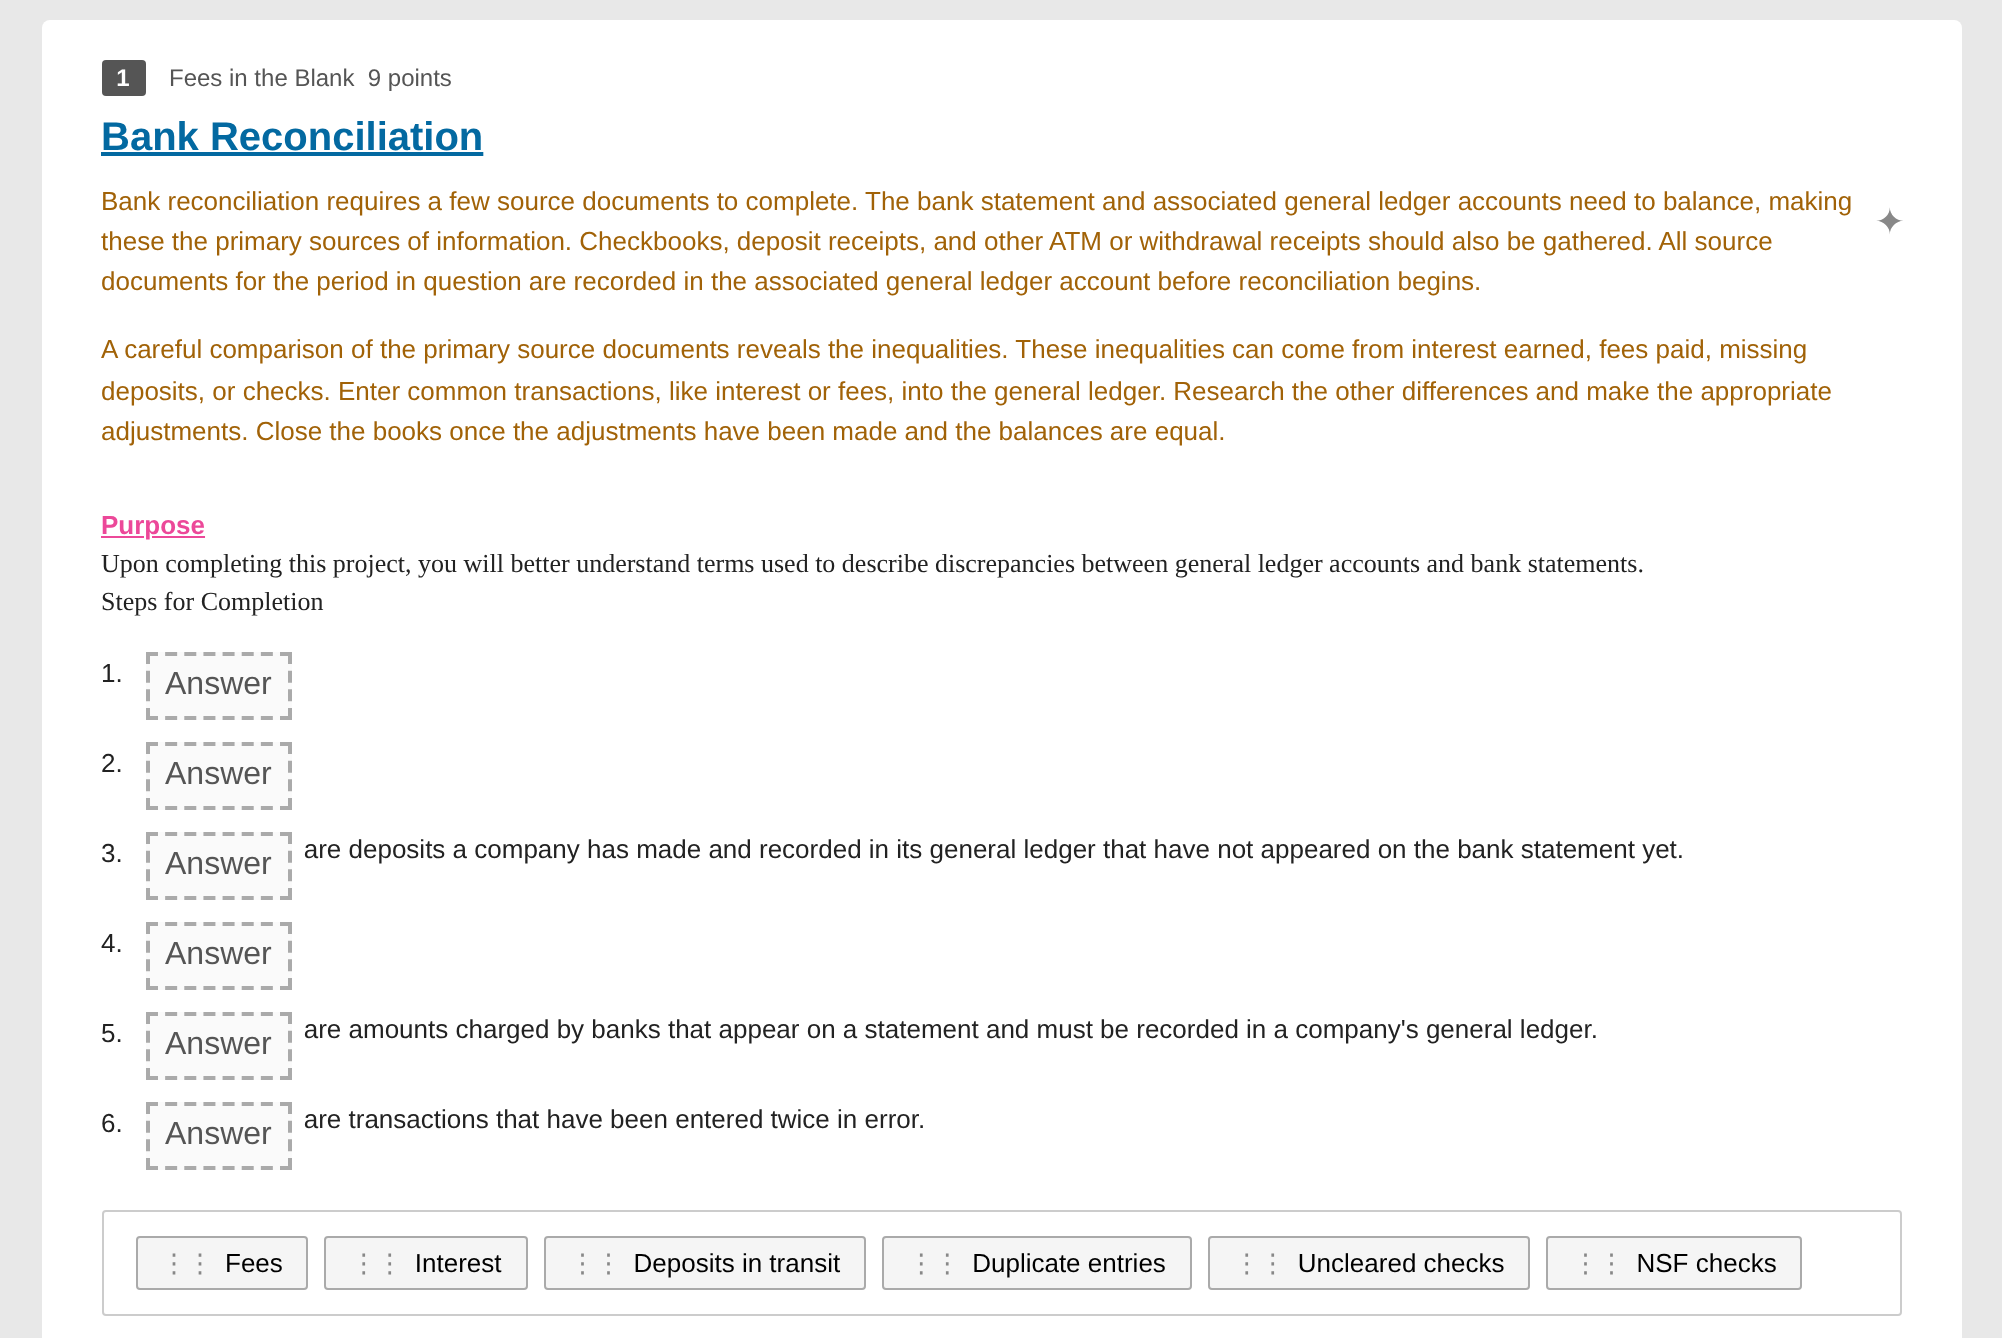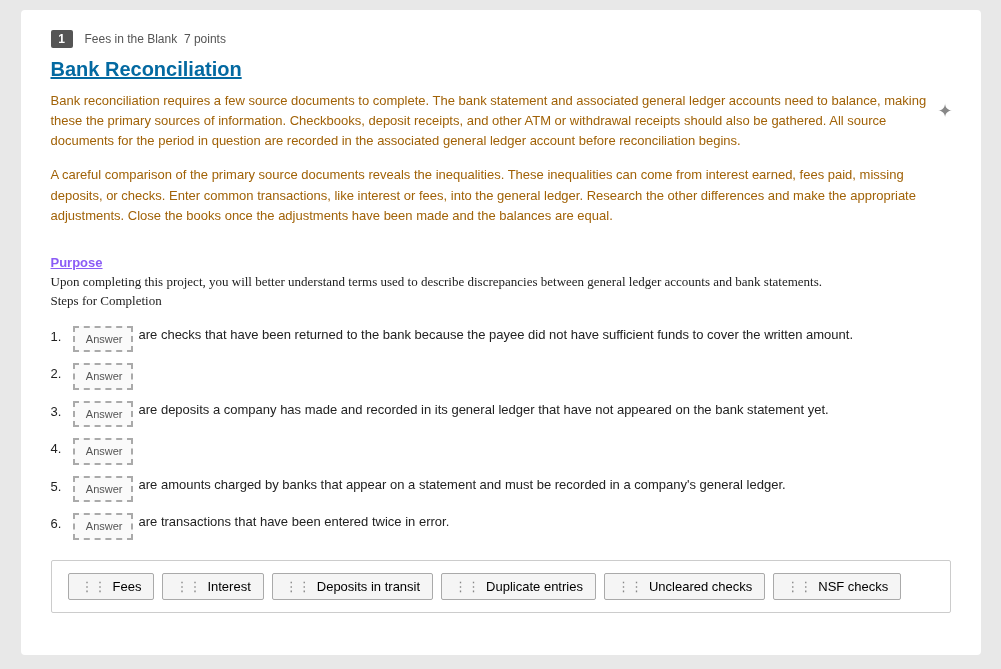--- a/index.html
+++ b/index.html
@@ -64,21 +64,21 @@
     }
     .passage-text {
       font-size: 13px;
       color: #a16207;
       line-height: 1.55;
       margin-bottom: 14px;
     }
     .purpose-label {
       font-size: 13px;
       font-weight: bold;
-      color: #8b5cf6;
+      color: #ec4899;
       margin-bottom: 2px;
       text-decoration: underline;
       margin-top: 29px;
     }
     .purpose-text {
       font-size: 13px;
       color: #222;
       margin-bottom: 14px;
       line-height: 1.5;
       font-family: Liberation Serif, serif;
@@ -98,24 +98,24 @@
     }
     .q-num {
       min-width: 22px;
       font-size: 13px;
       color: #222;
       margin-top: 2px;
     }
     .answer-box {
       border: 2px dashed #aaa;
       padding: 3px 8px;
-      font-size: 11px;
+      font-size: 16px;
       color: #555;
       min-width: 60px;
-      text-align: right;
+      text-align: center;
       margin-right: 6px;
       margin-top: 1px;
       display: inline-block;
       background: #fafafa;
       white-space: nowrap;
     }
     .q-text {
       flex: 1;
       line-height: 1.5;
     }
@@ -145,42 +145,41 @@
     }
   </style>
 </head>
 <body>
 
 <div class="page-container">
 
   <div class="question-header">
     <span class="question-number-badge">1</span>
     <span class="question-meta">
-      <span>Fees in the Blank</span>&nbsp;&nbsp;<span>7 points</span>
+      <span>Fees in the Blank</span>&nbsp;&nbsp;<span>9 points</span>
     </span>
   </div>
 
   <span class="pin-icon">✦</span>
 
   <div class="section-title">Bank Reconciliation</div>
 
   <p class="passage-text">Bank reconciliation requires a few source documents to complete. The bank statement and associated general ledger accounts need to balance, making these the primary sources of information. Checkbooks, deposit receipts, and other ATM or withdrawal receipts should also be gathered. All source documents for the period in question are recorded in the associated general ledger account before reconciliation begins.</p>
   <p class="passage-text">A careful comparison of the primary source documents reveals the inequalities. These inequalities can come from interest earned, fees paid, missing deposits, or checks. Enter common transactions, like interest or fees, into the general ledger. Research the other differences and make the appropriate adjustments. Close the books once the adjustments have been made and the balances are equal.</p>
 
   <div class="purpose-label">Purpose</div>
   <div class="purpose-text">
     <span>Upon completing this project, you will better understand terms used to describe discrepancies between general ledger accounts and bank statements.</span><br>
     <span>Steps for Completion</span>
   </div>
 
   <ol class="question-list">
   <li class="question-item">
         <span class="q-num">1.</span>
         <span class="answer-box">Answer</span>
-        <span class="q-text">are checks that have been returned to the bank because the payee did not have sufficient funds to cover the written amount.</span>
       </li>
       <li class="question-item">
         <span class="q-num">2.</span>
         <span class="answer-box">Answer</span>
       </li>
       <li class="question-item">
         <span class="q-num">3.</span>
         <span class="answer-box">Answer</span>
         <span class="q-text">are deposits a company has made  and recorded in its general ledger that have not appeared on the bank statement yet.</span>
       </li>

